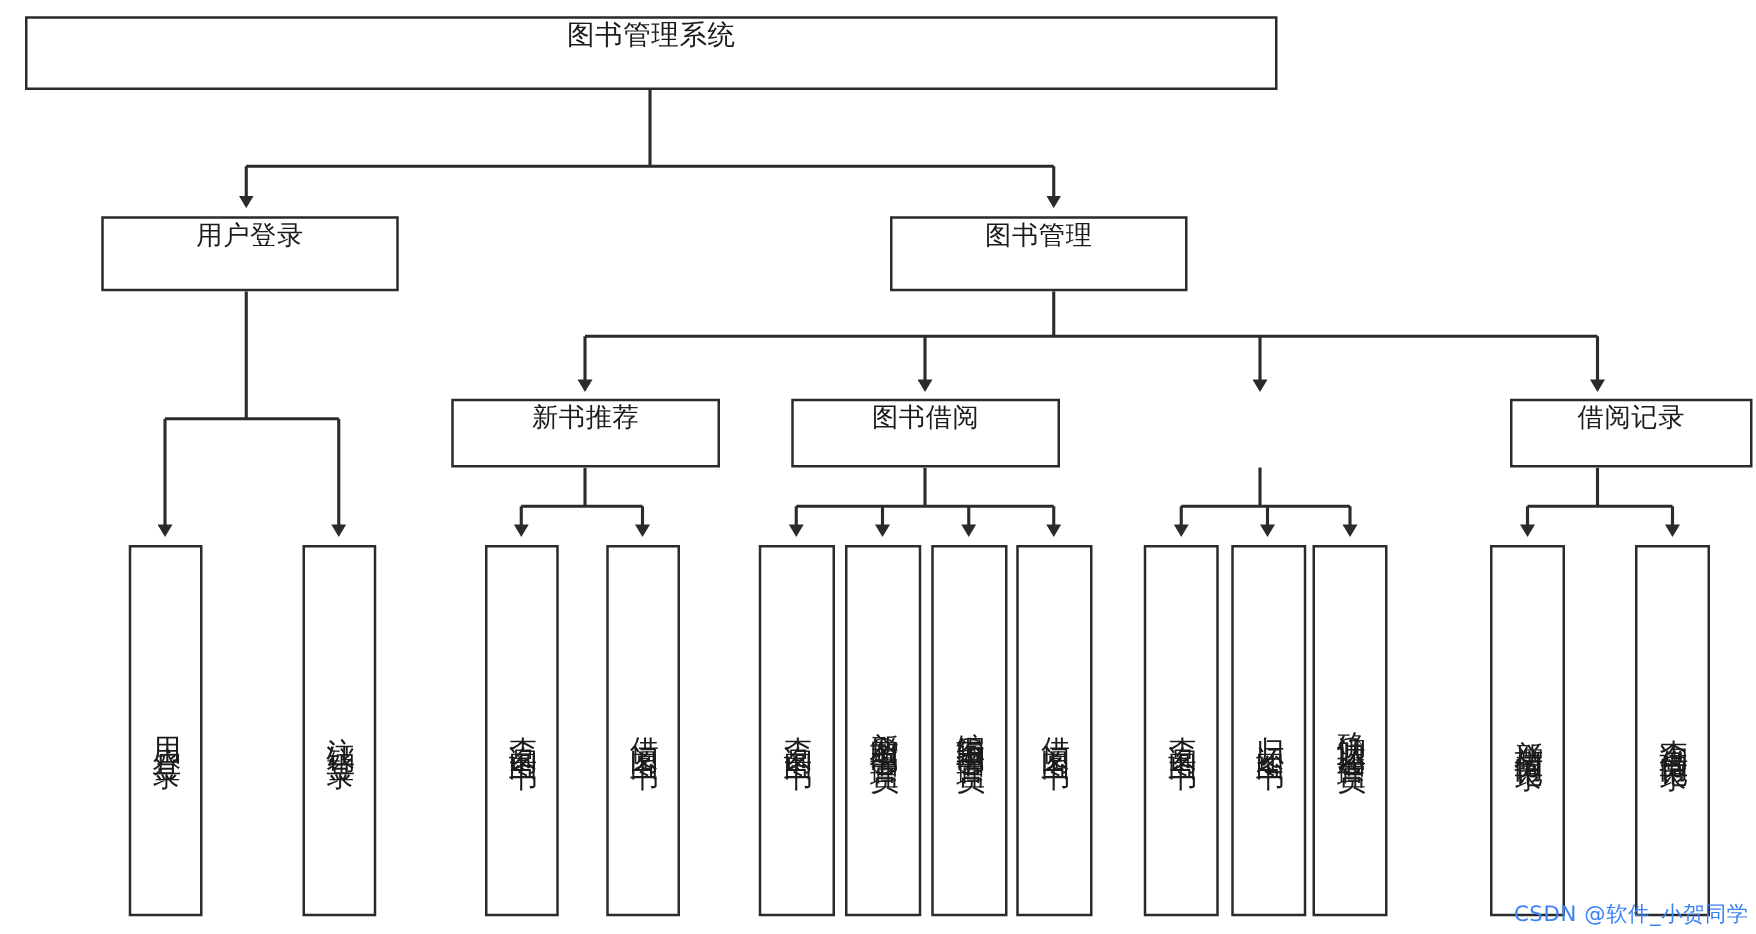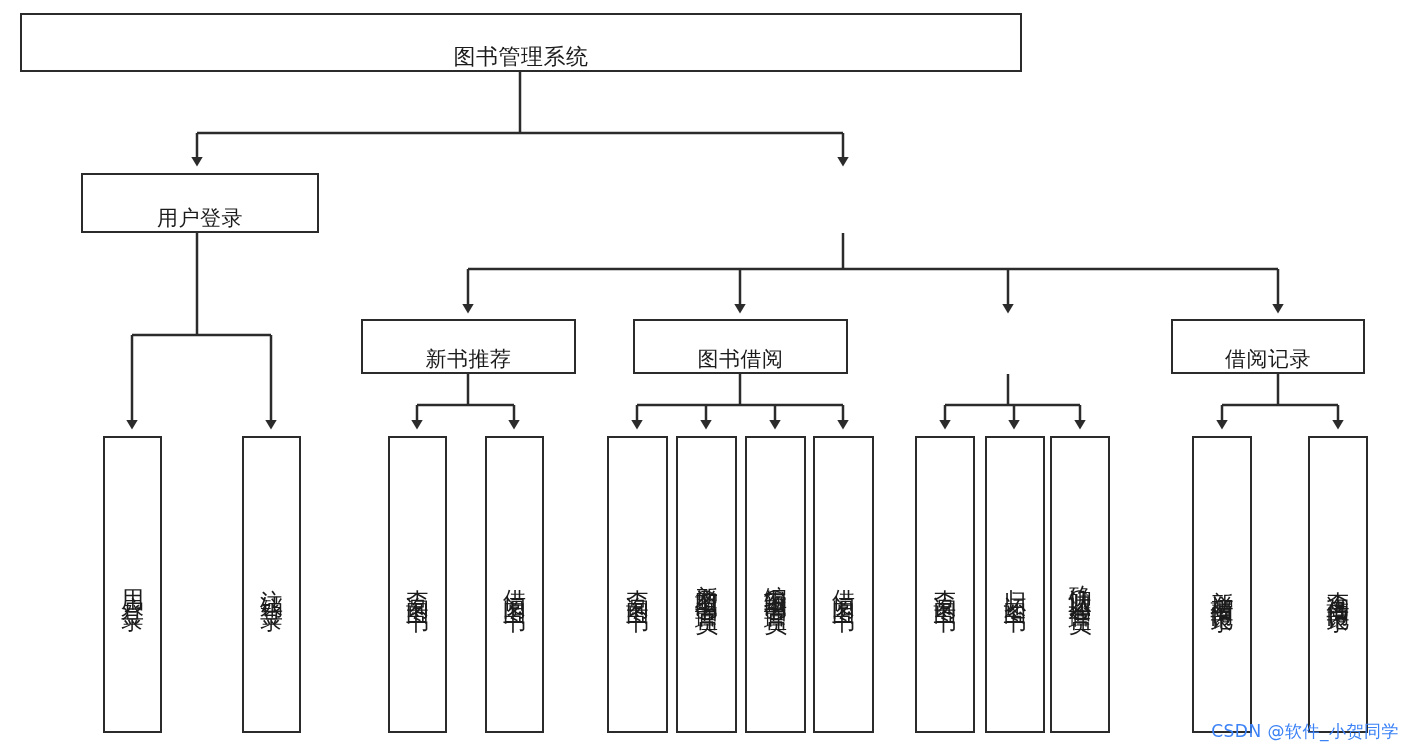--- a/index.html
+++ b/index.html
@@ -21,21 +21,21 @@
     top: 0;
     width: 1405px;
     height: 747px;
   }
   .node {
     position: absolute;
     box-sizing: border-box;
     border: 2.5px solid #2b2b2b;
     background: #ffffff;
     display: flex;
-    align-items: flex-end;
+    align-items: flex-start;
     justify-content: center;
     z-index: 2;
   }
   .node .label {
     color: #1b1b1b;
     text-align: center;
     line-height: 1.25;
     letter-spacing: 0.5px;
   }
   .node.horizontal .label {
@@ -128,28 +128,31 @@
     </g>
   </svg>
 
   <div class="node horizontal root" style="left:20px; top:13px; width:1002px; height:59px;">
     <span class="label">图书管理系统</span>
   </div>
 
   <div class="node horizontal" style="left:81px; top:173px; width:238px; height:60px;">
     <span class="label">用户登录</span>
   </div>
+  <div class="node horizontal" style="left:712px; top:173px; width:238px; height:60px;">
+    <span class="label">图书管理</span>
+  </div>
 
   <div class="node horizontal" style="left:633px; top:319px; width:215px; height:55px;">
     <span class="label">图书借阅</span>
   </div>
   <div class="node horizontal" style="left:361px; top:319px; width:215px; height:55px;">
     <span class="label">新书推荐</span>
   </div>
-  <div class="node horizontal" style="left:1171px; top:319px; width:194px; height:55px;">
+  <div class="node horizontal" style="left:1208px; top:319px; width:194px; height:55px;">
     <span class="label">借阅记录</span>
   </div>
 
   <div class="node vertical" style="left:103px; top:436px; width:59px; height:297px;">
     <span class="label">用户登录</span>
   </div>
   <div class="node vertical" style="left:242px; top:436px; width:59px; height:297px;">
     <span class="label">注销登录</span>
   </div>
 

